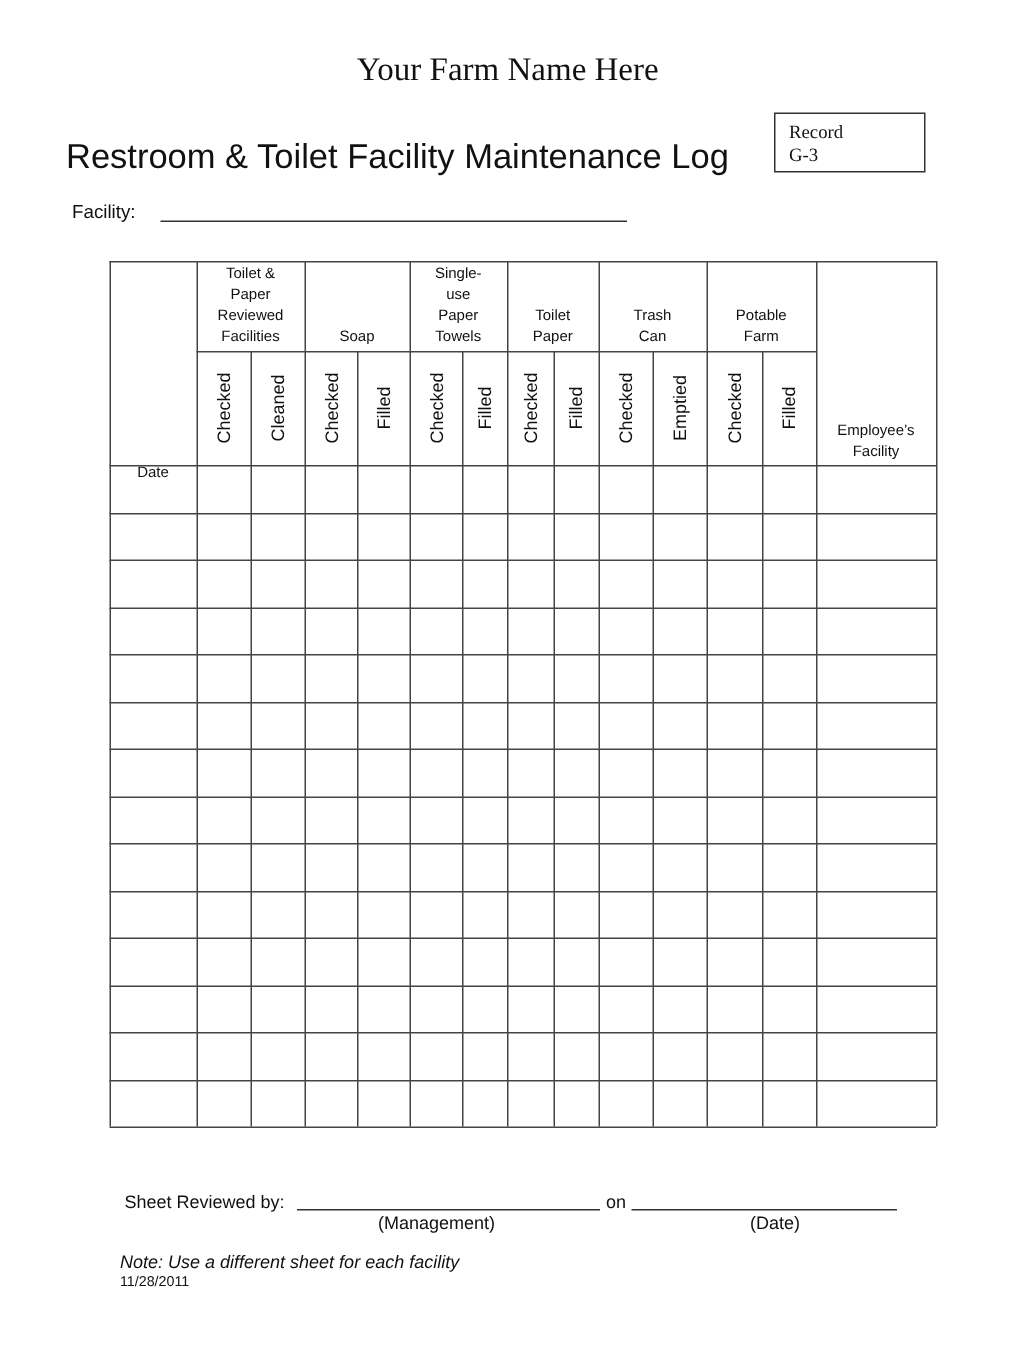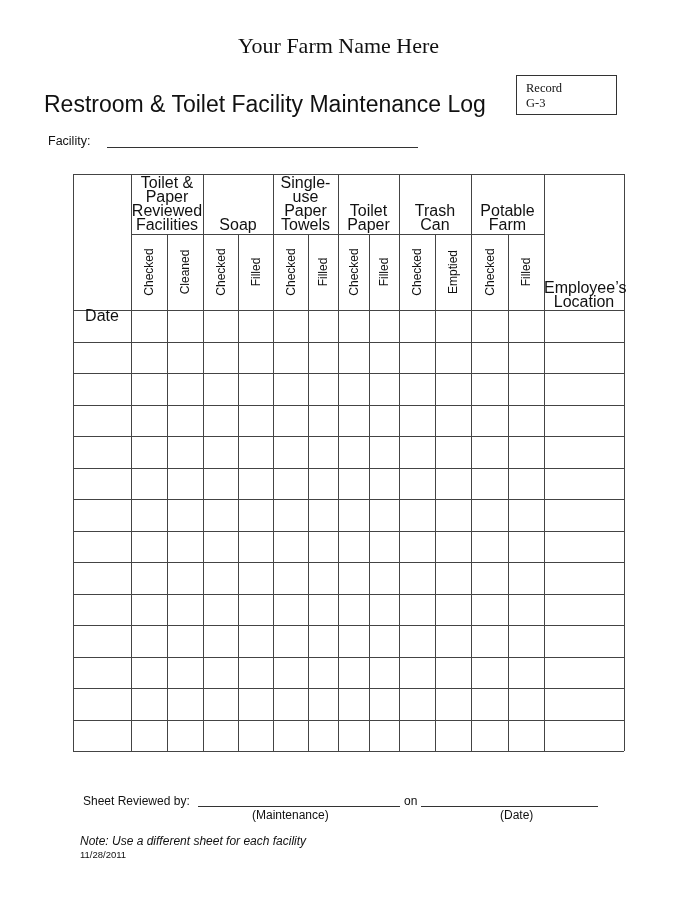--- a/index.html
+++ b/index.html
@@ -5,21 +5,21 @@
     html, body { margin: 0; padding: 0; background: #ffffff; }
     body { width: 677px; height: 900px; position: relative; overflow: hidden; color: #111; font-family: "Liberation Sans", sans-serif; }
     .abs { position: absolute; }
     .farm-name { left: 0; width: 677px; top: 32px; text-align: center; font-family: "Liberation Serif", serif; font-size: 22px; line-height: 28px; }
     .log-title { left: 44px; top: 92px; font-size: 23px; line-height: 24px; }
     .record-box { left: 516px; top: 75px; width: 101px; height: 40px; border: 1px solid #333; box-sizing: border-box; font-family: "Liberation Serif", serif; font-size: 12.5px; line-height: 15px; padding: 5px 0 0 9px; }
     .location-label { left: 48px; top: 134px; font-size: 12.5px; line-height: 15px; }
     .location-line { left: 107px; top: 147px; width: 311px; height: 0; border-bottom: 1px solid #333; }
     .hline { position: absolute; height: 0; border-top: 1px solid #444; }
     .vline { position: absolute; width: 0; border-left: 1px solid #444; }
-    .cell-text { position: absolute; text-align: center; font-size: 16px; line-height: 14px; }
+    .cell-text { position: absolute; text-align: center; font-size: 10px; line-height: 14px; }
     .rot { position: absolute; font-size: 12px; line-height: 14px; white-space: nowrap; transform: rotate(-90deg); transform-origin: center center; text-align: center; }
     .row-cell { position: absolute; }
     .foot { font-size: 12px; line-height: 14px; }
     .uline { position: absolute; height: 0; border-bottom: 1px solid #333; }
     .date-small { font-size: 9.5px; line-height: 11px; }
   </style>
 </head>
 <body>
 
 <div class="abs farm-name">Your Farm Name Here</div>
@@ -60,21 +60,21 @@
     <div class="vline" style="left:369px;top:234px;height:517px"></div>
     <div class="vline" style="left:399px;top:174px;height:577px"></div>
     <div class="vline" style="left:435px;top:234px;height:517px"></div>
     <div class="vline" style="left:471px;top:174px;height:577px"></div>
     <div class="vline" style="left:508px;top:234px;height:517px"></div>
     <div class="vline" style="left:544px;top:174px;height:577px"></div>
     <div class="vline" style="left:624px;top:174px;height:577px"></div>
     <div class="cell-text" style="left:73px;width:58px;top:309px">Date</div>
     <div class="cell-text" style="left:544px;width:80px;top:281px">
         <div>Employee’s</div>
-        <div>Location</div>
+        <div>Facility</div>
     </div>
     <div class="cell-text" style="left:131px;width:72px;top:176px">
       <div>Toilet &amp;</div>
       <div>Paper</div>
       <div>Reviewed</div>
       <div>Facilities</div>
     </div>
     <div class="rot" style="left:114px;top:265px;width:70px">Checked</div>
     <div class="rot" style="left:150px;top:265px;width:70px">Cleaned</div>
     <div class="cell-text" style="left:203px;width:70px;top:218px">
@@ -303,16 +303,16 @@
     <div class="row-cell" style="left:436px;top:721px;width:35px;height:31px"></div>
     <div class="row-cell" style="left:472px;top:721px;width:36px;height:31px"></div>
     <div class="row-cell" style="left:509px;top:721px;width:35px;height:31px"></div>
     <div class="row-cell" style="left:545px;top:721px;width:79px;height:31px"></div>
   </div>
 
 <div class="abs foot" style="left:83px; top:794px;">Sheet Reviewed by:</div>
 <div class="uline" style="left:198px; top:806px; width:202px;"></div>
 <div class="abs foot" style="left:404px; top:794px;">on</div>
 <div class="uline" style="left:421px; top:806px; width:177px;"></div>
-<div class="abs foot" style="left:252px; top:808px;">(Maintenance)</div>
+<div class="abs foot" style="left:252px; top:808px;">(Management)</div>
 <div class="abs foot" style="left:500px; top:808px;">(Date)</div>
 <div class="abs foot" style="left:80px; top:834px;font-style:italic;">Note: Use a different sheet for each facility</div>
 <div class="abs date-small" style="left:80px; top:849px;">11/28/2011</div>
 
 </body></html>

